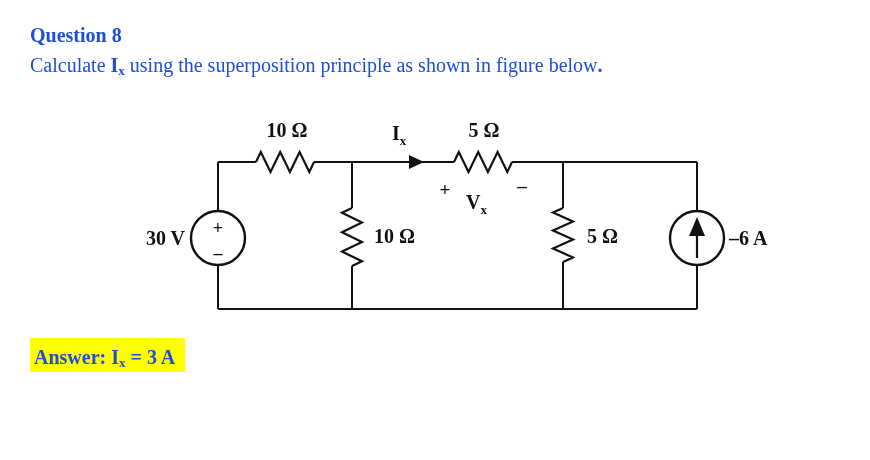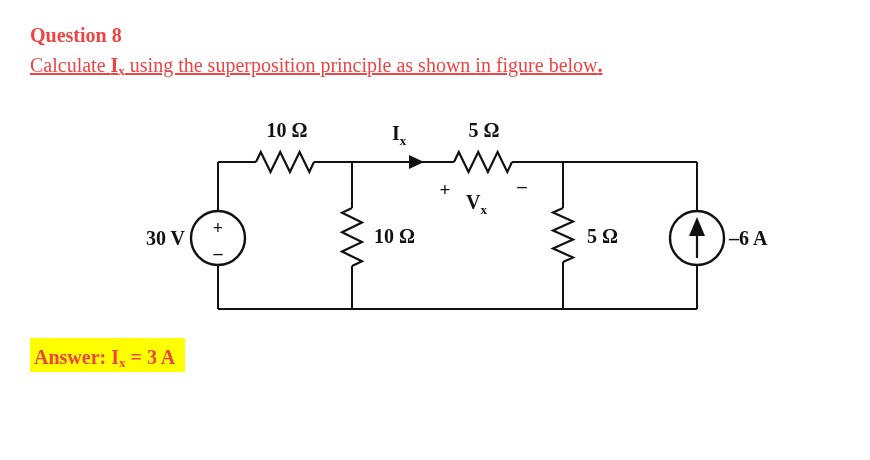--- a/index.html
+++ b/index.html
@@ -3,36 +3,35 @@
 <meta charset="utf-8">
 <style>
   * { margin: 0; padding: 0; box-sizing: border-box; }
   html, body { background: #ffffff; }
   .page {
     position: relative;
     width: 864px;
     height: 460px;
     background: #ffffff;
     font-family: "Liberation Serif", serif;
-    color: #ef4444;
+    color: #1d4ed8;
     overflow: hidden;
   }
   .q-title {
     position: absolute;
     left: 30px; top: 24px;
     font-size: 20px;
     font-weight: bold;
   }
   .q-prompt {
     position: absolute;
     left: 30px; top: 54px;
     font-size: 20px;
     font-weight: normal;
     white-space: nowrap;
-    text-decoration: underline;
   }
   .q-prompt .b { font-weight: bold; }
   sub {
     font-size: 13px;
     line-height: 0;
     vertical-align: -3px;
     font-weight: bold;
   }
   .circuit-svg {
     position: absolute;

